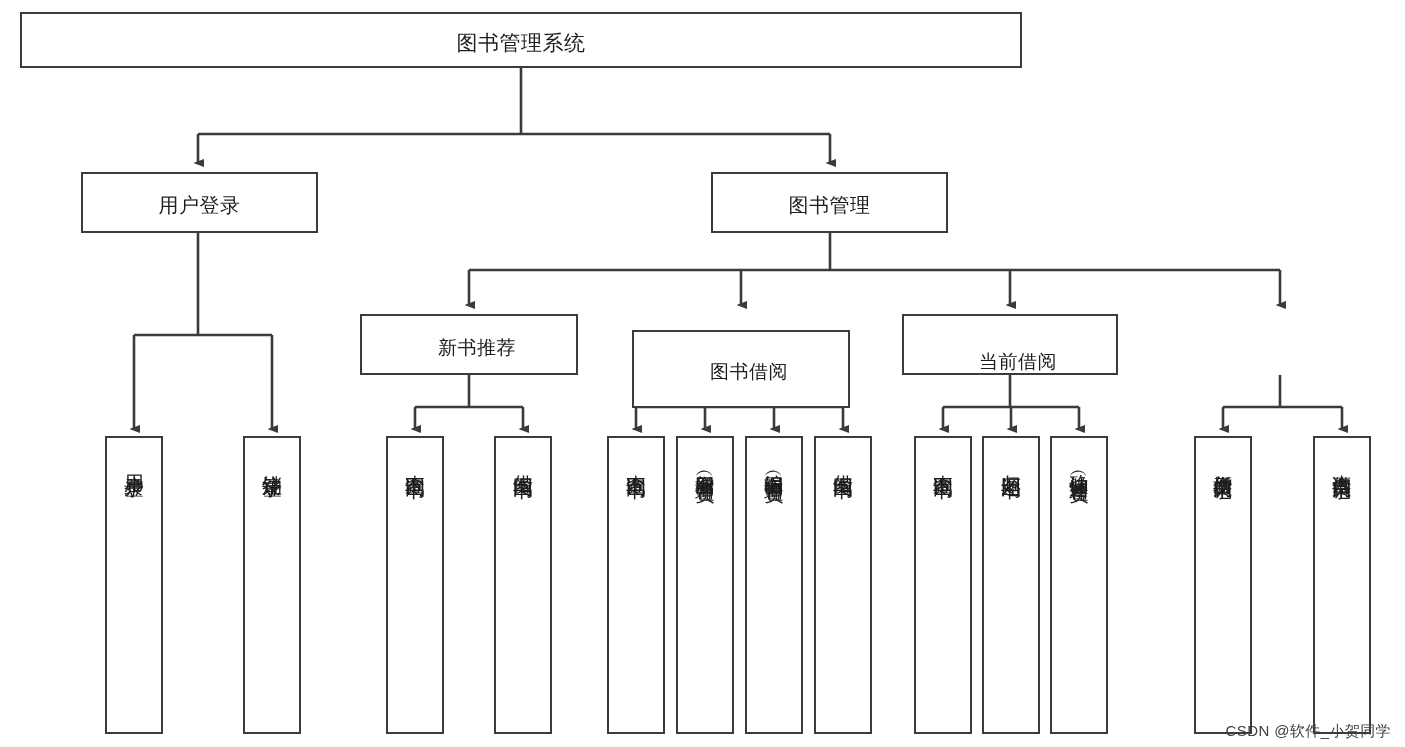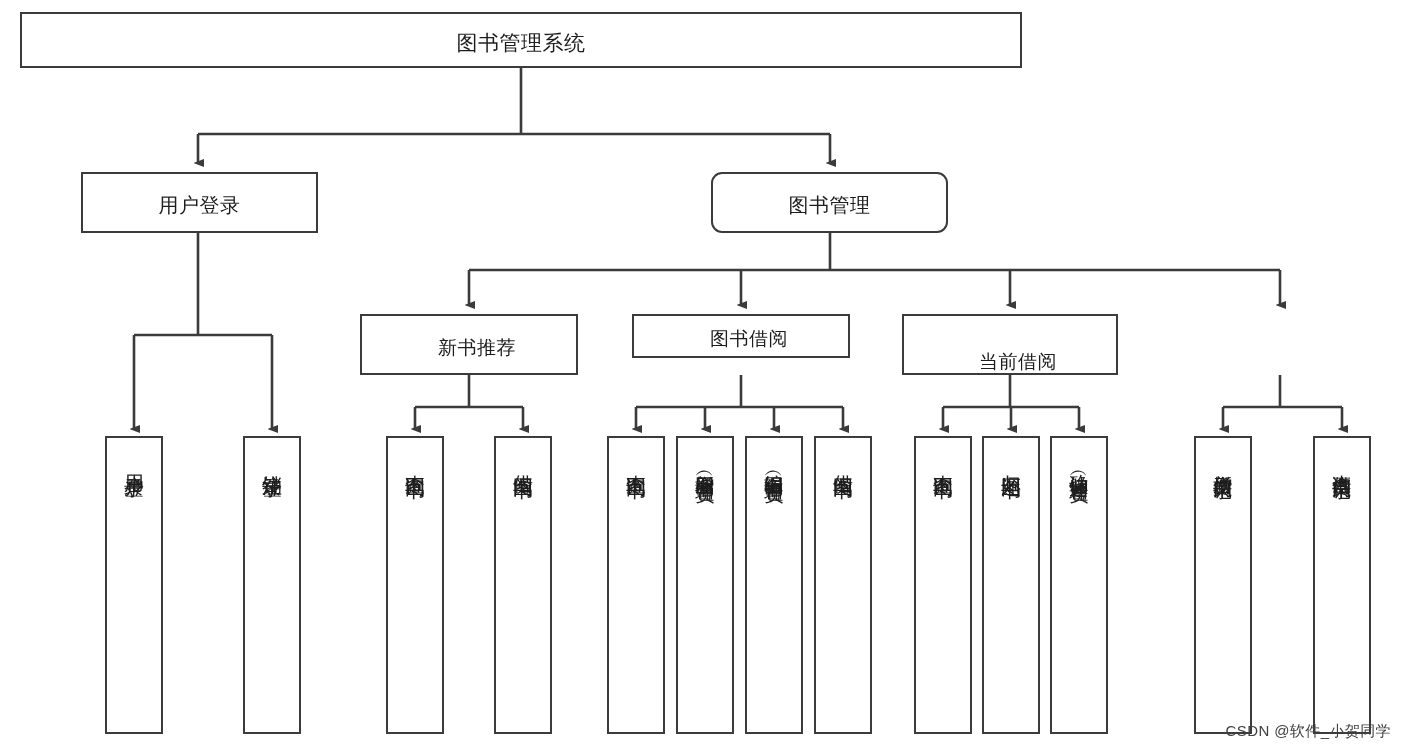--- a/index.html
+++ b/index.html
@@ -136,29 +136,29 @@
   </svg>
 
   <div class="node node-root" style="left:20px; top:12px; width:1002px; height:56px;">
     <span class="node-label">图书管理系统</span>
   </div>
 
   <div class="node node-l2" style="left:81px; top:172px; width:237px; height:61px;">
     <span class="node-label">用户登录</span>
   </div>
 
-  <div class="node node-l2" style="left:711px; top:172px; width:237px; height:61px;border-radius:11px;">
+  <div class="node node-l2" style="left:711px; top:172px; width:237px; height:61px;">
     <span class="node-label">图书管理</span>
   </div>
 
   <div class="node node-l3" style="left:360px; top:314px; width:218px; height:61px;">
     <span class="node-label">新书推荐</span>
   </div>
 
-  <div class="node node-l3" style="left:632px; top:314px; width:218px; height:44px;">
+  <div class="node node-l3" style="left:632px; top:330px; width:218px; height:78px;">
     <span class="node-label">图书借阅</span>
   </div>
 
   <div class="node node-l3" style="left:902px; top:314px; width:216px; height:61px;align-items:flex-end;">
     <span class="node-label">当前借阅</span>
   </div>
 
 
   <div class="node node-leaf" style="left:105px; top:436px; width:58px; height:298px;">
     <span class="node-label">用户登录</span>

